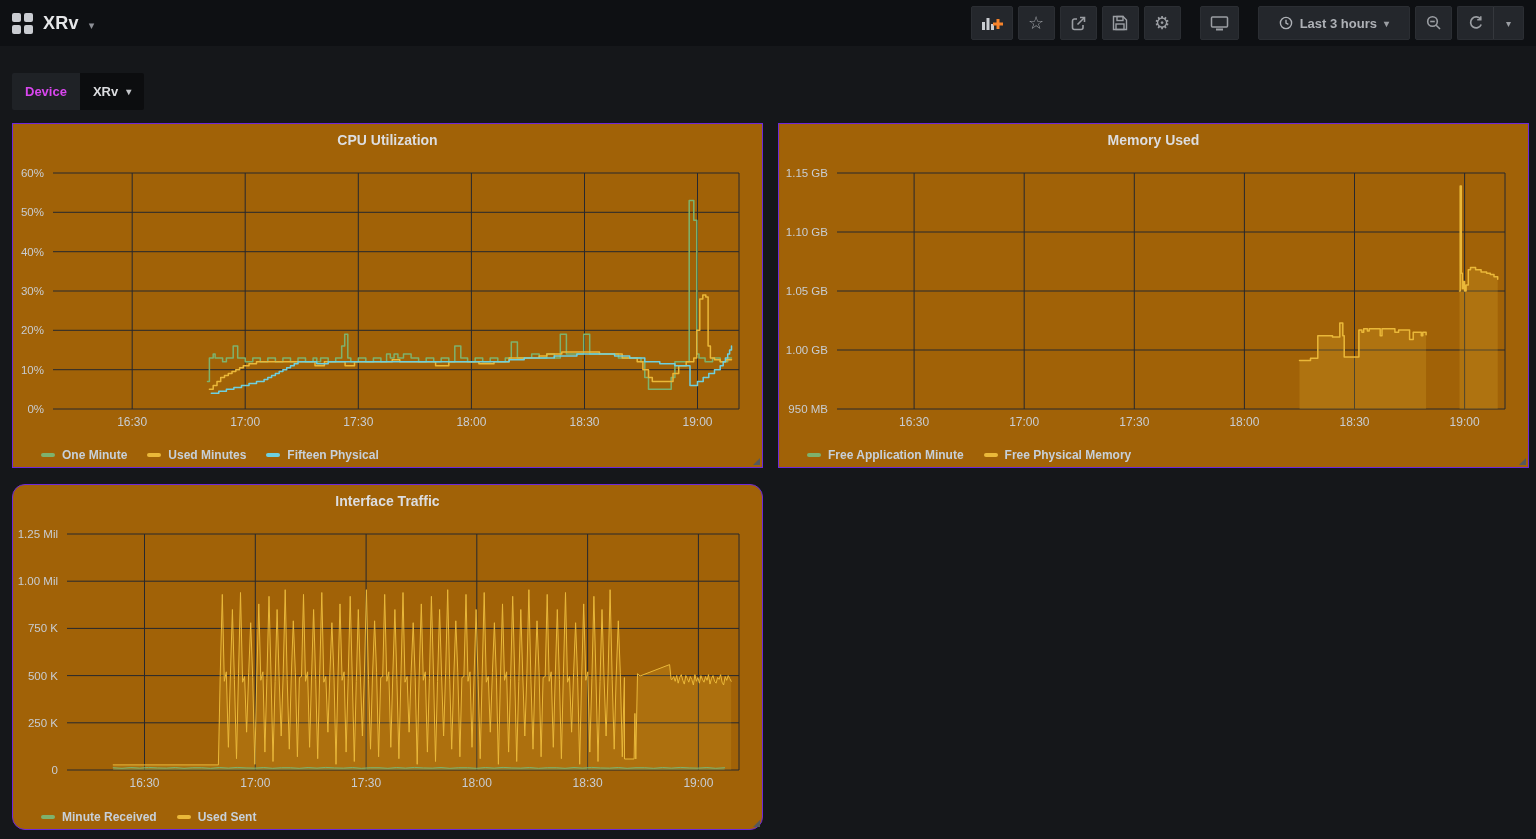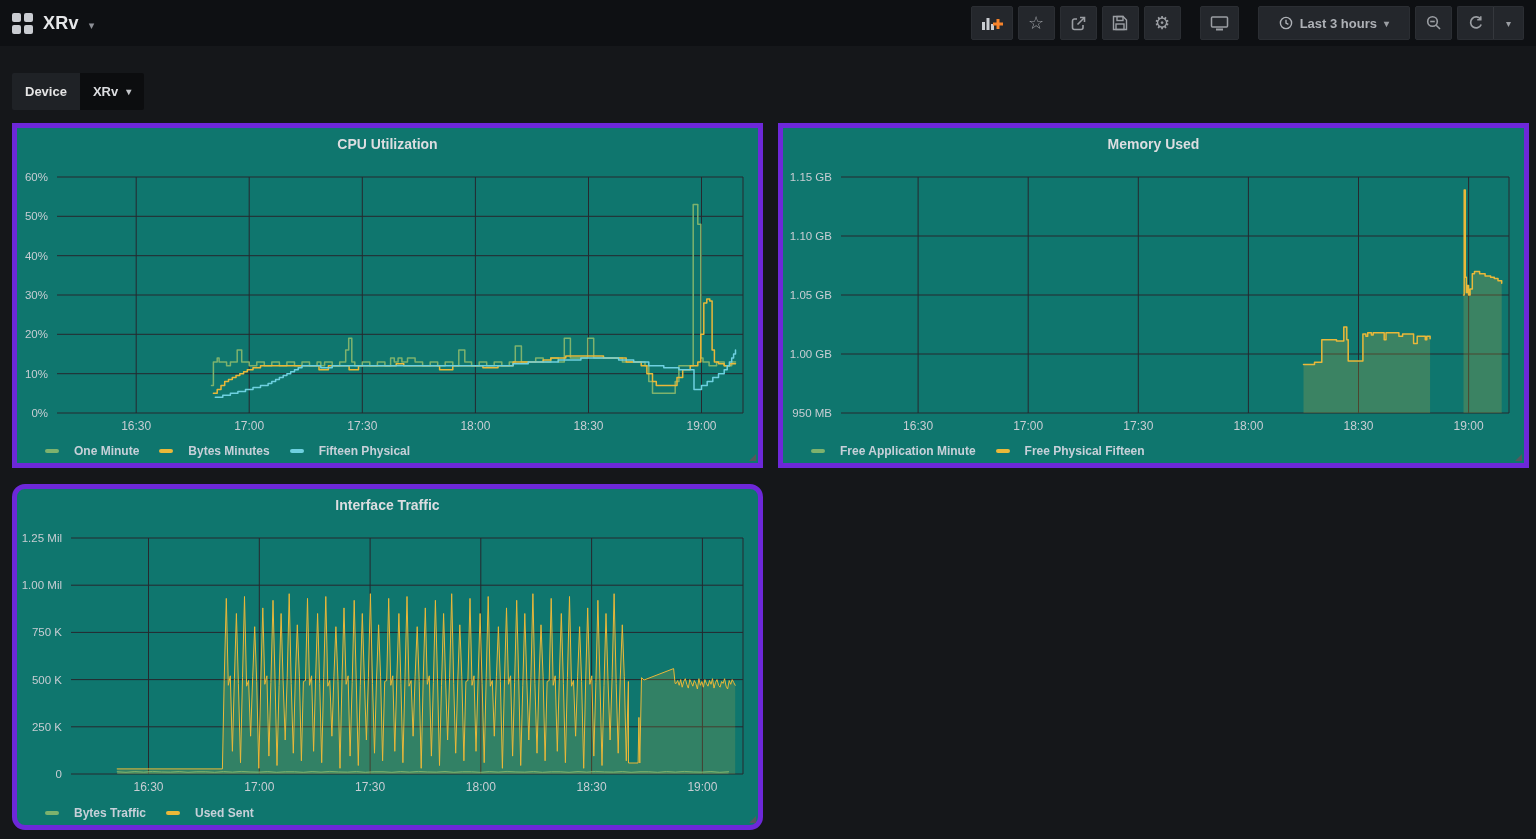--- a/index.html
+++ b/index.html
@@ -22,36 +22,36 @@
   .spacer { width:14px; }
   .timebtn { gap:7px; font-size:13px; font-weight:600; color:#aeb1b6; padding:0 20px; }
   .splitgroup { display:flex; margin-left:5px; }
   .splitgroup .tbtn { margin-left:0; }
   .splitgroup .tbtn:first-child { border-right:1px solid #35383d; border-top-right-radius:0; border-bottom-right-radius:0; }
   .splitgroup .tbtn:last-child { border-left:none; border-top-left-radius:0; border-bottom-left-radius:0; min-width:30px; }
   .caret { font-size:10px; color:#9b9ea3; }
 
   
   .varbar { position:absolute; left:12px; top:73px; height:37px; display:flex; }
-  .var-label { background:#1f2226; color:#e5e5e5; font-size:13px; font-weight:600; display:flex; align-items:center;
+  .var-label { background:#1f2226; color:#d946ef; font-size:13px; font-weight:600; display:flex; align-items:center;
     padding:0 13px; border-radius:2px 0 0 2px; }
   .var-value { background:#0c0d0f; color:#dcdde0; font-size:13px; font-weight:600; display:flex; align-items:center;
     gap:8px; padding:0 13px; border-radius:0 2px 2px 0; cursor:pointer; }
   .var-value .caret { color:#c3c5c9; }
 
   
-  .panel { position:absolute; background:#0f766e; border:5px solid #6d28d9; }
+  .panel { position:absolute; background:#a16207; border:1px solid #6d28d9; }
   #panel-cpu { left:12px; top:123px; width:751px; height:345px; }
   #panel-mem { left:778px; top:123px; width:751px; height:345px;padding-left:27px; }
   #panel-traffic { left:12px; top:484px; width:751px; height:346px;border-radius:13px; }
   .panel-title { position:absolute; left:0; right:0; top:8px; text-align:center; color:#dcdde0;
     font-size:14px; font-weight:700; cursor:pointer; }
   .chart { position:absolute; left:0; right:0; top:30px; height:278px; cursor:crosshair; }
   .legend { position:absolute; left:28px; bottom:5px; display:flex; gap:20px; align-items:center; }
-  .legend-item { display:flex; align-items:center; gap:15px; cursor:pointer; }
+  .legend-item { display:flex; align-items:center; gap:7px; cursor:pointer; }
   .legend-swatch { width:14px; height:4px; border-radius:2px; }
   .legend-label { color:#c7d0d9; font-size:12px; font-weight:600; }
   .resize-handle { position:absolute; right:2px; bottom:2px; width:0; height:0;
     border-left:7px solid transparent; border-bottom:7px solid #55585d; cursor:nwse-resize; }
 </style>
 </head>
 <body>
 <div id="app">
 
   <div class="navbar">
@@ -174,21 +174,21 @@
           <path d="M196.4 235.3H200.2V231.4H204.0V227.5H207.7V223.5H211.5V221.6H215.3V219.6H219.0V217.6H222.8V215.7H226.6V213.7H230.3V211.7H236.0V209.8H243.5V207.8H251.1V207.8H258.6V207.8H266.2V207.8H273.7V207.8H281.2V207.8H288.8V207.8H296.3V207.8H302.0V211.7H307.6V211.7H311.4V207.8H318.9V207.8H326.5V207.8H332.1V211.7H337.8V211.7H341.5V207.8H349.1V207.8H356.6V207.8H364.2V207.8H371.7V207.8H379.2V205.8H386.8V207.8H394.3V207.8H401.8V207.8H409.4V207.8H416.9V207.8H422.6V211.7H430.1V211.7H435.8V207.8H443.3V207.8H450.8V207.8H458.4V207.8H465.9V209.8H473.5V209.8H481.0V207.8H488.5V207.8H496.1V203.9H503.6V203.9H511.2V203.9H518.7V203.9H526.2V201.9H533.8V199.9H541.3V199.9H548.8V198.0H556.4V198.0H563.9V198.0H571.5V198.0H579.0V198.0H586.5V199.9H594.1V199.9H601.6V199.9H609.2V203.9H616.7V203.9H624.2V207.8H629.9V215.7H635.5V223.5H639.3V227.5H656.3V227.5H660.0V219.6H665.7V211.7H673.2V207.8H680.8V203.9H683.8V176.3H686.8V144.9H689.8V140.9H692.8V142.9H695.1V192.1H697.4V203.9H701.5V205.8H707.2V207.8H712.8V205.8H718.5V205.8" fill="none" stroke="#EAB839" stroke-width="1.5" stroke-linejoin="round" stroke-linecap="round"></path>
           <path d="M198.3 239.3H204.0V239.3H205.8V237.3H211.5V237.3H213.4V235.3H219.0V235.3H220.9V233.4H226.6V233.4H228.5V231.4H234.1V231.4H236.0V229.4H241.7V229.4H243.5V227.5H249.2V227.5H251.1V225.5H254.8V223.5H258.6V221.6H262.4V219.6H266.2V217.6H269.9V215.7H273.7V213.7H277.5V211.7H281.2V209.8H285.0V207.8H292.5V207.8H300.1V207.8H303.8V209.8H311.4V209.8H315.2V207.8H322.7V207.8H330.2V207.8H337.8V207.8H345.3V207.8H352.8V207.8H360.4V207.8H367.9V207.8H375.5V207.8H383.0V207.8H390.5V207.8H398.1V207.8H405.6V207.8H413.2V207.8H420.7V207.8H428.2V207.8H435.8V207.8H443.3V207.8H450.8V207.8H458.4V207.8H465.9V207.8H473.5V207.8H481.0V207.8H488.5V207.8H496.1V205.8H503.6V205.8H511.2V203.9H518.7V203.9H526.2V203.9H533.8V203.9H541.3V201.9H548.8V201.9H556.4V201.9H563.9V199.9H571.5V199.9H579.0V199.9H586.5V199.9H594.1V199.9H601.6V201.9H609.2V201.9H616.7V203.9H624.2V203.9H631.8V207.8H639.3V207.8H646.8V209.8H654.4V209.8H661.9V211.7H669.5V211.7H675.1V211.7H677.0V231.4H682.7V231.4H684.5V227.5H688.3V227.5H690.2V223.5H694.0V223.5H695.8V219.6H699.6V219.6H701.5V215.7H705.3V215.7H707.2V211.7H710.2V207.8H712.4V203.9H714.7V199.9H716.6V196.0H718.5V192.1" fill="none" stroke="#6ED0E0" stroke-width="1.5" stroke-linejoin="round" stroke-linecap="round"></path>
         </svg></div>
     <div class="legend">
       <div class="legend-item">
         <span class="legend-swatch" style="background: rgb(126, 178, 109);"></span>
         <span class="legend-label">One Minute</span>
       </div>
       <div class="legend-item">
         <span class="legend-swatch" style="background: rgb(234, 184, 57);"></span>
-        <span class="legend-label">Bytes Minutes</span>
+        <span class="legend-label">Used Minutes</span>
       </div>
       <div class="legend-item">
         <span class="legend-swatch" style="background: rgb(110, 208, 224);"></span>
         <span class="legend-label">Fifteen Physical</span>
       </div>
     </div>
     <div class="resize-handle"></div>
   </div>
 
   <div class="panel" id="panel-mem">
@@ -222,21 +222,21 @@
           <path d="M680.5 137.0H681.2V32.0H682.3V119.3H683.4V134.6H684.5V127.6H685.6V137.0H687.1V131.1H689.3V115.8H691.5V113.4H696.6V115.8H702.1V118.1H707.6V119.3H711.3V120.5H715.0V122.8H718.7V125.2V255.0H680.5Z" fill="rgba(234,184,57,0.20)" stroke="none"></path>
           <path d="M680.5 137.0H681.2V32.0H682.3V119.3H683.4V134.6H684.5V127.6H685.6V137.0H687.1V131.1H689.3V115.8H691.5V113.4H696.6V115.8H702.1V118.1H707.6V119.3H711.3V120.5H715.0V122.8H718.7V125.2" fill="none" stroke="#EAB839" stroke-width="1.5" stroke-linejoin="round" stroke-linecap="round"></path>
         </svg></div>
     <div class="legend">
       <div class="legend-item">
         <span class="legend-swatch" style="background: rgb(126, 178, 109);"></span>
         <span class="legend-label">Free Application Minute</span>
       </div>
       <div class="legend-item">
         <span class="legend-swatch" style="background: rgb(234, 184, 57);"></span>
-        <span class="legend-label">Free Physical Fifteen</span>
+        <span class="legend-label">Free Physical Memory</span>
       </div>
     </div>
     <div class="resize-handle"></div>
   </div>
 
   <div class="panel" id="panel-traffic">
     <div class="panel-title">Interface Traffic</div>
     <div class="chart"><svg width="749" height="278" style="font-family: &quot;Liberation Sans&quot;, sans-serif;">
           <line x1="54" y1="255.0" x2="726" y2="255.0" stroke="#26282e" stroke-width="1"></line>
           <text x="45" y="259.0" text-anchor="end" font-size="11.5" fill="#c8cdd3">0</text>
@@ -264,21 +264,21 @@
           <text x="685.4" y="272" text-anchor="middle" font-size="12" fill="#c8cdd3">19:00</text>
           <line x1="726" y1="19" x2="726" y2="255" stroke="#26282e" stroke-width="1"></line>
           <path d="M100.2 249.9L205.4 249.9L207.2 161.5L209.3 79.4L211.3 166.3L213.3 156.8L215.4 232.3L217.4 159.7L219.4 94.5L221.4 164.4L223.5 243.7L225.5 158.7L227.5 77.5L229.6 167.2L231.6 161.5L233.6 217.2L235.7 157.8L237.7 107.7L239.7 162.5L241.8 249.3L243.8 160.6L245.8 88.9L247.8 165.3L249.9 156.8L251.9 237.1L253.9 163.4L256.0 81.3L258.0 159.7L260.0 246.5L262.1 166.3L264.1 94.5L266.1 161.5L268.2 221.0L270.2 158.7L272.2 74.7L274.2 164.4L276.3 234.2L278.3 160.6L280.3 105.8L282.4 157.8L284.4 241.8L286.4 162.5L288.5 161.5L290.5 79.4L292.5 166.3L294.6 156.8L296.6 232.3L298.6 159.7L300.6 94.5L302.7 164.4L304.7 243.7L306.7 158.7L308.8 77.5L310.8 167.2L312.8 161.5L314.9 217.2L316.9 157.8L318.9 107.7L321.0 162.5L323.0 249.3L325.0 160.6L327.0 88.9L329.1 165.3L331.1 156.8L333.1 237.1L335.2 163.4L337.2 81.3L339.2 159.7L341.3 246.5L343.3 166.3L345.3 94.5L347.4 161.5L349.4 221.0L351.4 158.7L353.4 74.7L355.5 164.4L357.5 234.2L359.5 160.6L361.6 105.8L363.6 157.8L365.6 241.8L367.7 162.5L369.7 161.5L371.7 79.4L373.8 166.3L375.8 156.8L377.8 232.3L379.8 159.7L381.9 94.5L383.9 164.4L385.9 243.7L388.0 158.7L390.0 77.5L392.0 167.2L394.1 161.5L396.1 217.2L398.1 157.8L400.2 107.7L402.2 162.5L404.2 249.3L406.2 160.6L408.3 88.9L410.3 165.3L412.3 156.8L414.4 237.1L416.4 163.4L418.4 81.3L420.5 159.7L422.5 246.5L424.5 166.3L426.6 94.5L428.6 161.5L430.6 221.0L432.6 158.7L434.7 74.7L436.7 164.4L438.7 234.2L440.8 160.6L442.8 105.8L444.8 157.8L446.9 241.8L448.9 162.5L450.9 161.5L453.0 79.4L455.0 166.3L457.0 156.8L459.0 232.3L461.1 159.7L463.1 94.5L465.1 164.4L467.2 243.7L469.2 158.7L471.2 77.5L473.3 167.2L475.3 161.5L477.3 217.2L479.4 157.8L481.4 107.7L483.4 162.5L485.4 249.3L487.5 160.6L489.5 88.9L491.5 165.3L493.6 156.8L495.6 237.1L497.6 163.4L499.7 81.3L501.7 159.7L503.7 246.5L505.8 166.3L507.8 94.5L509.8 161.5L511.8 221.0L513.9 158.7L515.9 74.7L517.9 164.4L520.0 234.2L522.0 160.6L524.0 105.8L526.1 157.8L528.1 241.8L530.1 162.5L532.2 161.5L534.2 79.4L536.2 166.3L538.2 156.8L540.3 232.3L542.3 159.7L544.3 94.5L546.4 164.4L548.4 243.7L550.4 158.7L552.5 77.5L554.5 167.2L556.5 161.5L558.6 217.2L560.6 157.8L562.6 107.7L564.6 162.5L566.7 249.3L568.7 160.6L570.7 88.9L572.8 165.3L574.8 156.8L576.8 237.1L578.9 163.4L580.9 81.3L582.9 159.7L585.0 246.5L587.0 166.3L589.0 94.5L591.0 161.5L593.1 221.0L595.1 158.7L597.1 74.7L599.2 164.4L601.2 234.2L603.2 160.6L605.3 105.8L607.3 157.8L609.3 241.8L611.4 162.5L611.5 244.0L621.1 244.0L621.9 198.4L622.8 244.0L624.5 158.7L627.0 161.0L656.6 149.6L658.1 164.4L659.2 164.4L660.7 161.5L662.2 166.3L663.7 160.6L665.2 168.2L666.7 162.5L668.3 159.7L669.8 165.3L671.3 169.1L672.8 160.6L674.3 163.4L675.8 167.2L677.3 161.5L678.8 164.4L680.4 170.0L681.9 159.7L683.4 166.3L684.9 162.5L686.4 168.2L687.9 160.6L689.4 164.4L691.0 167.2L692.5 161.5L694.0 165.3L695.5 159.7L697.0 169.1L698.5 163.4L700.0 160.6L701.6 166.3L703.1 168.2L704.6 162.5L706.1 164.4L707.6 159.7L709.1 167.2L710.6 170.0L712.2 161.5L713.7 165.3L715.2 160.6L716.7 163.4L718.2 166.3V255.0H100.2Z" fill="rgba(234,184,57,0.16)" stroke="none"></path>
           <path d="M100.2 249.9L205.4 249.9L207.2 161.5L209.3 79.4L211.3 166.3L213.3 156.8L215.4 232.3L217.4 159.7L219.4 94.5L221.4 164.4L223.5 243.7L225.5 158.7L227.5 77.5L229.6 167.2L231.6 161.5L233.6 217.2L235.7 157.8L237.7 107.7L239.7 162.5L241.8 249.3L243.8 160.6L245.8 88.9L247.8 165.3L249.9 156.8L251.9 237.1L253.9 163.4L256.0 81.3L258.0 159.7L260.0 246.5L262.1 166.3L264.1 94.5L266.1 161.5L268.2 221.0L270.2 158.7L272.2 74.7L274.2 164.4L276.3 234.2L278.3 160.6L280.3 105.8L282.4 157.8L284.4 241.8L286.4 162.5L288.5 161.5L290.5 79.4L292.5 166.3L294.6 156.8L296.6 232.3L298.6 159.7L300.6 94.5L302.7 164.4L304.7 243.7L306.7 158.7L308.8 77.5L310.8 167.2L312.8 161.5L314.9 217.2L316.9 157.8L318.9 107.7L321.0 162.5L323.0 249.3L325.0 160.6L327.0 88.9L329.1 165.3L331.1 156.8L333.1 237.1L335.2 163.4L337.2 81.3L339.2 159.7L341.3 246.5L343.3 166.3L345.3 94.5L347.4 161.5L349.4 221.0L351.4 158.7L353.4 74.7L355.5 164.4L357.5 234.2L359.5 160.6L361.6 105.8L363.6 157.8L365.6 241.8L367.7 162.5L369.7 161.5L371.7 79.4L373.8 166.3L375.8 156.8L377.8 232.3L379.8 159.7L381.9 94.5L383.9 164.4L385.9 243.7L388.0 158.7L390.0 77.5L392.0 167.2L394.1 161.5L396.1 217.2L398.1 157.8L400.2 107.7L402.2 162.5L404.2 249.3L406.2 160.6L408.3 88.9L410.3 165.3L412.3 156.8L414.4 237.1L416.4 163.4L418.4 81.3L420.5 159.7L422.5 246.5L424.5 166.3L426.6 94.5L428.6 161.5L430.6 221.0L432.6 158.7L434.7 74.7L436.7 164.4L438.7 234.2L440.8 160.6L442.8 105.8L444.8 157.8L446.9 241.8L448.9 162.5L450.9 161.5L453.0 79.4L455.0 166.3L457.0 156.8L459.0 232.3L461.1 159.7L463.1 94.5L465.1 164.4L467.2 243.7L469.2 158.7L471.2 77.5L473.3 167.2L475.3 161.5L477.3 217.2L479.4 157.8L481.4 107.7L483.4 162.5L485.4 249.3L487.5 160.6L489.5 88.9L491.5 165.3L493.6 156.8L495.6 237.1L497.6 163.4L499.7 81.3L501.7 159.7L503.7 246.5L505.8 166.3L507.8 94.5L509.8 161.5L511.8 221.0L513.9 158.7L515.9 74.7L517.9 164.4L520.0 234.2L522.0 160.6L524.0 105.8L526.1 157.8L528.1 241.8L530.1 162.5L532.2 161.5L534.2 79.4L536.2 166.3L538.2 156.8L540.3 232.3L542.3 159.7L544.3 94.5L546.4 164.4L548.4 243.7L550.4 158.7L552.5 77.5L554.5 167.2L556.5 161.5L558.6 217.2L560.6 157.8L562.6 107.7L564.6 162.5L566.7 249.3L568.7 160.6L570.7 88.9L572.8 165.3L574.8 156.8L576.8 237.1L578.9 163.4L580.9 81.3L582.9 159.7L585.0 246.5L587.0 166.3L589.0 94.5L591.0 161.5L593.1 221.0L595.1 158.7L597.1 74.7L599.2 164.4L601.2 234.2L603.2 160.6L605.3 105.8L607.3 157.8L609.3 241.8L611.4 162.5L611.5 244.0L621.1 244.0L621.9 198.4L622.8 244.0L624.5 158.7L627.0 161.0L656.6 149.6L658.1 164.4L659.2 164.4L660.7 161.5L662.2 166.3L663.7 160.6L665.2 168.2L666.7 162.5L668.3 159.7L669.8 165.3L671.3 169.1L672.8 160.6L674.3 163.4L675.8 167.2L677.3 161.5L678.8 164.4L680.4 170.0L681.9 159.7L683.4 166.3L684.9 162.5L686.4 168.2L687.9 160.6L689.4 164.4L691.0 167.2L692.5 161.5L694.0 165.3L695.5 159.7L697.0 169.1L698.5 163.4L700.0 160.6L701.6 166.3L703.1 168.2L704.6 162.5L706.1 164.4L707.6 159.7L709.1 167.2L710.6 170.0L712.2 161.5L713.7 165.3L715.2 160.6L716.7 163.4L718.2 166.3" fill="none" stroke="#EAB839" stroke-width="1" stroke-linejoin="round" stroke-linecap="round"></path>
           <path d="M100.2 252.7L109.0 253.3L117.9 252.5L126.7 253.1L135.6 252.4L144.5 252.9L153.3 253.1L162.2 252.5L171.0 253.3L179.9 252.7L188.8 252.7L197.6 253.3L206.5 252.5L215.4 253.1L224.2 252.4L233.1 252.9L241.9 253.1L250.8 252.5L259.7 253.3L268.5 252.7L277.4 252.7L286.2 253.3L295.1 252.5L304.0 253.1L312.8 252.4L321.7 252.9L330.6 253.1L339.4 252.5L348.3 253.3L357.1 252.7L366.0 252.7L374.9 253.3L383.7 252.5L392.6 253.1L401.4 252.4L410.3 252.9L419.2 253.1L428.0 252.5L436.9 253.3L445.8 252.7L454.6 252.7L463.5 253.3L472.3 252.5L481.2 253.1L490.1 252.4L498.9 252.9L507.8 253.1L516.6 252.5L525.5 253.3L534.4 252.7L543.2 252.7L552.1 253.3L561.0 252.5L569.8 253.1L578.7 252.4L587.5 252.9L596.4 253.1L605.3 252.5L614.1 253.3L623.0 252.7L631.8 252.7L640.7 253.3L649.6 252.5L658.4 253.1L667.3 252.4L676.2 252.9L685.0 253.1L693.9 252.5L702.7 253.3L711.6 252.7V255.0H100.2Z" fill="rgba(126,178,109,0.30)" stroke="none"></path>
           <path d="M100.2 252.7L109.0 253.3L117.9 252.5L126.7 253.1L135.6 252.4L144.5 252.9L153.3 253.1L162.2 252.5L171.0 253.3L179.9 252.7L188.8 252.7L197.6 253.3L206.5 252.5L215.4 253.1L224.2 252.4L233.1 252.9L241.9 253.1L250.8 252.5L259.7 253.3L268.5 252.7L277.4 252.7L286.2 253.3L295.1 252.5L304.0 253.1L312.8 252.4L321.7 252.9L330.6 253.1L339.4 252.5L348.3 253.3L357.1 252.7L366.0 252.7L374.9 253.3L383.7 252.5L392.6 253.1L401.4 252.4L410.3 252.9L419.2 253.1L428.0 252.5L436.9 253.3L445.8 252.7L454.6 252.7L463.5 253.3L472.3 252.5L481.2 253.1L490.1 252.4L498.9 252.9L507.8 253.1L516.6 252.5L525.5 253.3L534.4 252.7L543.2 252.7L552.1 253.3L561.0 252.5L569.8 253.1L578.7 252.4L587.5 252.9L596.4 253.1L605.3 252.5L614.1 253.3L623.0 252.7L631.8 252.7L640.7 253.3L649.6 252.5L658.4 253.1L667.3 252.4L676.2 252.9L685.0 253.1L693.9 252.5L702.7 253.3L711.6 252.7" fill="none" stroke="#7EB26D" stroke-width="1" stroke-linejoin="round" stroke-linecap="round"></path>
         </svg></div>
     <div class="legend">
       <div class="legend-item">
         <span class="legend-swatch" style="background: rgb(126, 178, 109);"></span>
-        <span class="legend-label">Bytes Traffic</span>
+        <span class="legend-label">Minute Received</span>
       </div>
       <div class="legend-item">
         <span class="legend-swatch" style="background: rgb(234, 184, 57);"></span>
         <span class="legend-label">Used Sent</span>
       </div>
     </div>
     <div class="resize-handle"></div>
   </div>
 
 </div>

